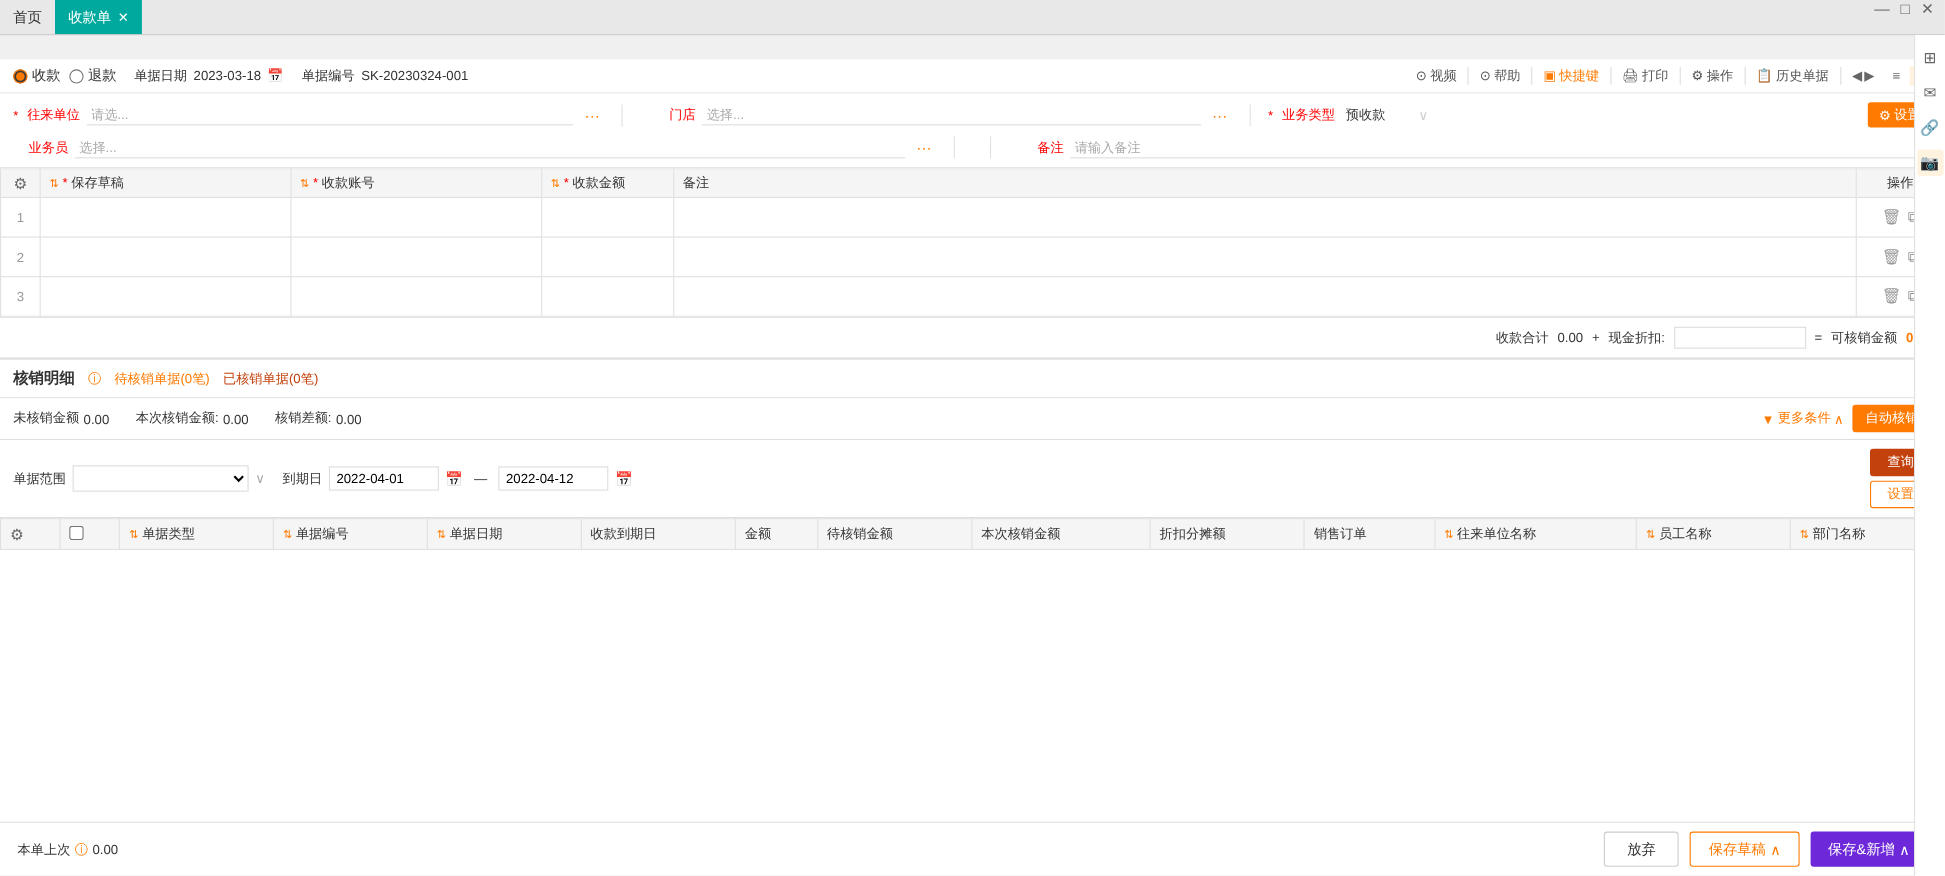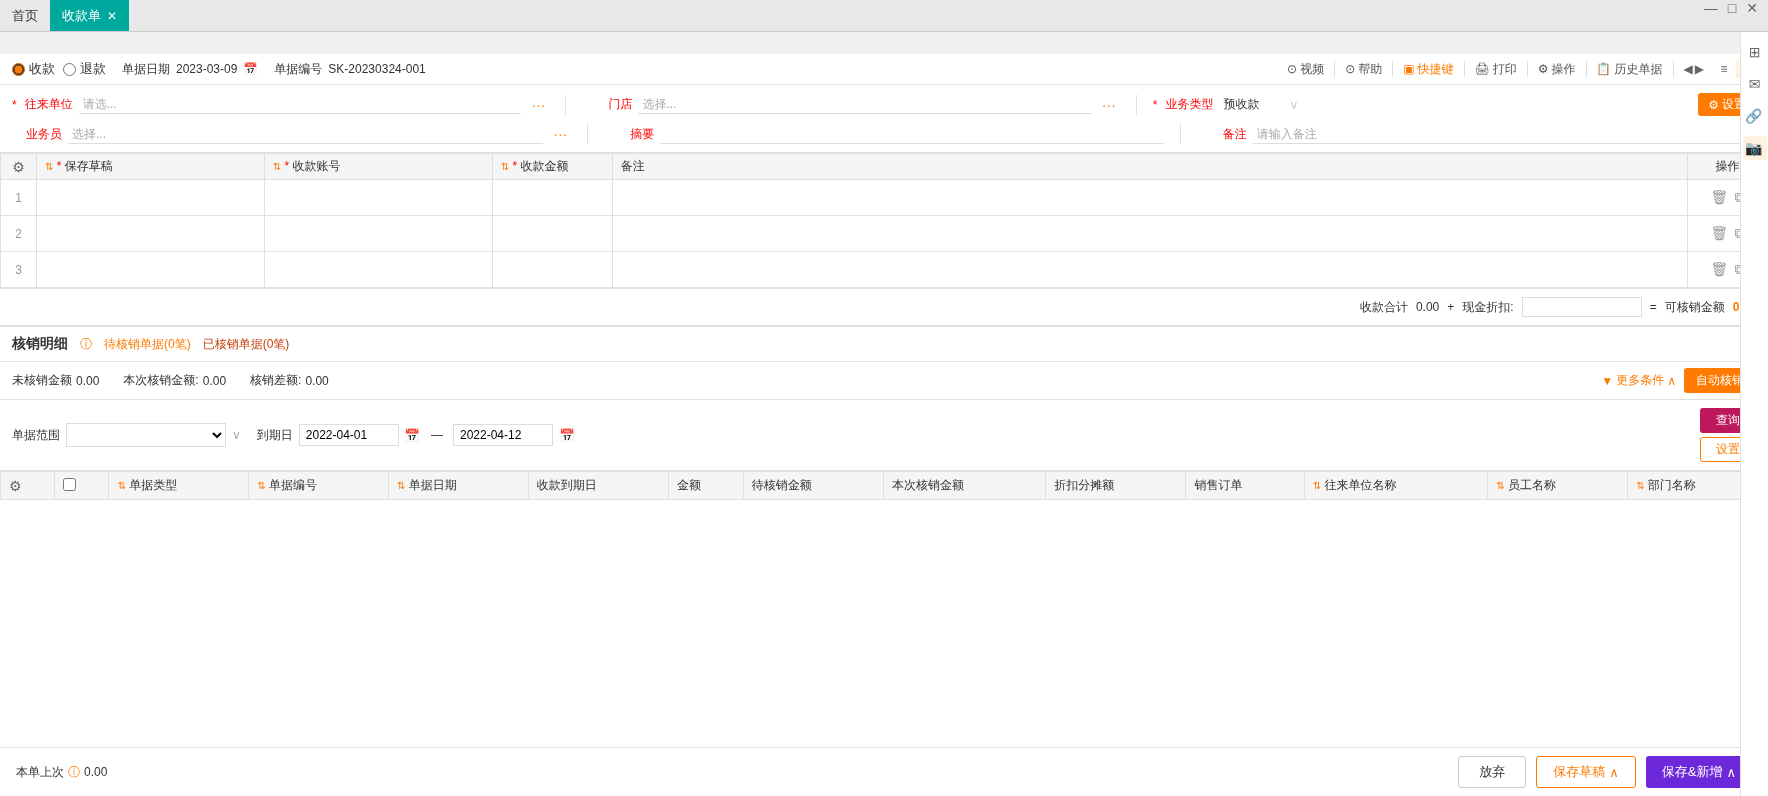--- a/index.html
+++ b/index.html
@@ -110,21 +110,21 @@
     .recon-query-label { color: #333; white-space: nowrap; }
     .recon-select {
       border: 1px solid #ddd; outline: none; padding: 3px 6px; font-size: 12px;
       min-width: 160px; background: #fff; cursor: pointer;
     }
     .recon-date-input {
       border: 1px solid #ddd; outline: none; padding: 3px 6px; font-size: 12px; width: 100px;
     }
     .date-icon { color: #ccc; cursor: pointer; font-size: 13px; }
     .recon-query-right { margin-left: auto; display: flex; flex-direction: column; gap: 4px; }
-    .query-btn { background: #be185d; color: #fff; border: none; padding: 4px 16px; border-radius: 3px; cursor: pointer; font-size: 12px; }
+    .query-btn { background: #c2410c; color: #fff; border: none; padding: 4px 16px; border-radius: 3px; cursor: pointer; font-size: 12px; }
     .settings-btn-outline { background: #fff; color: #ff7a00; border: 1px solid #ff7a00; padding: 3px 12px; border-radius: 3px; cursor: pointer; font-size: 12px; }
     .recon-table-container { flex: 1; overflow-y: auto; background: #fff; }
     .recon-table { width: 100%; border-collapse: collapse; font-size: 12px; }
     .recon-table th { background: #f5f5f5; font-weight: normal; border: 1px solid #e0e0e0; padding: 5px 8px; white-space: nowrap; }
 
     
     .bottom-bar {
       display: flex; align-items: center; padding: 8px 16px; background: #fff;
       border-top: 1px solid #e0e0e0; gap: 0;
     }
@@ -179,21 +179,21 @@
           <input type="radio" name="mode" checked="" style="">
           <span>收款</span>
         </label>
         <label class="radio-label">
           <input type="radio" name="mode" style="">
           <span>退款</span>
         </label>
       </div>
       <div class="toolbar-field">
         <span class="toolbar-label">单据日期</span>
-        <span class="toolbar-value">2023-03-09</span>
+        <span class="toolbar-value">2023-03-18</span>
         <span style="color:#ff7a00;cursor:pointer;">📅</span>
       </div>
       <div class="toolbar-field">
         <span class="toolbar-label">单据编号</span>
         <span class="toolbar-value">SK-20230324-001</span>
       </div>
       <div class="toolbar-right">
         <div class="toolbar-btn">
           <span>⊙</span>
           <span>视频</span>
@@ -261,24 +261,20 @@
           <span>设置</span>
         </button>
       </div>
       <div class="form-row">
         <div class="form-field">
           <span class="form-field-label">业务员</span>
           <input class="form-input" type="text" placeholder="选择..." style="min-width: 200px;">
           <span class="more-btn">···</span>
         </div>
         <div class="field-separator"></div>
-        <div class="form-field">
-          <span class="form-field-label">摘要</span>
-          <input class="form-input" type="text" style="min-width: 300px;">
-        </div>
         <div class="field-separator"></div>
         <div class="form-field">
           <span class="form-field-label">备注</span>
           <input class="form-input" type="text" placeholder="请输入备注" style="min-width: 200px;">
         </div>
       </div>
     </div>
 
     <div class="table-section">
       <div class="table-container">

